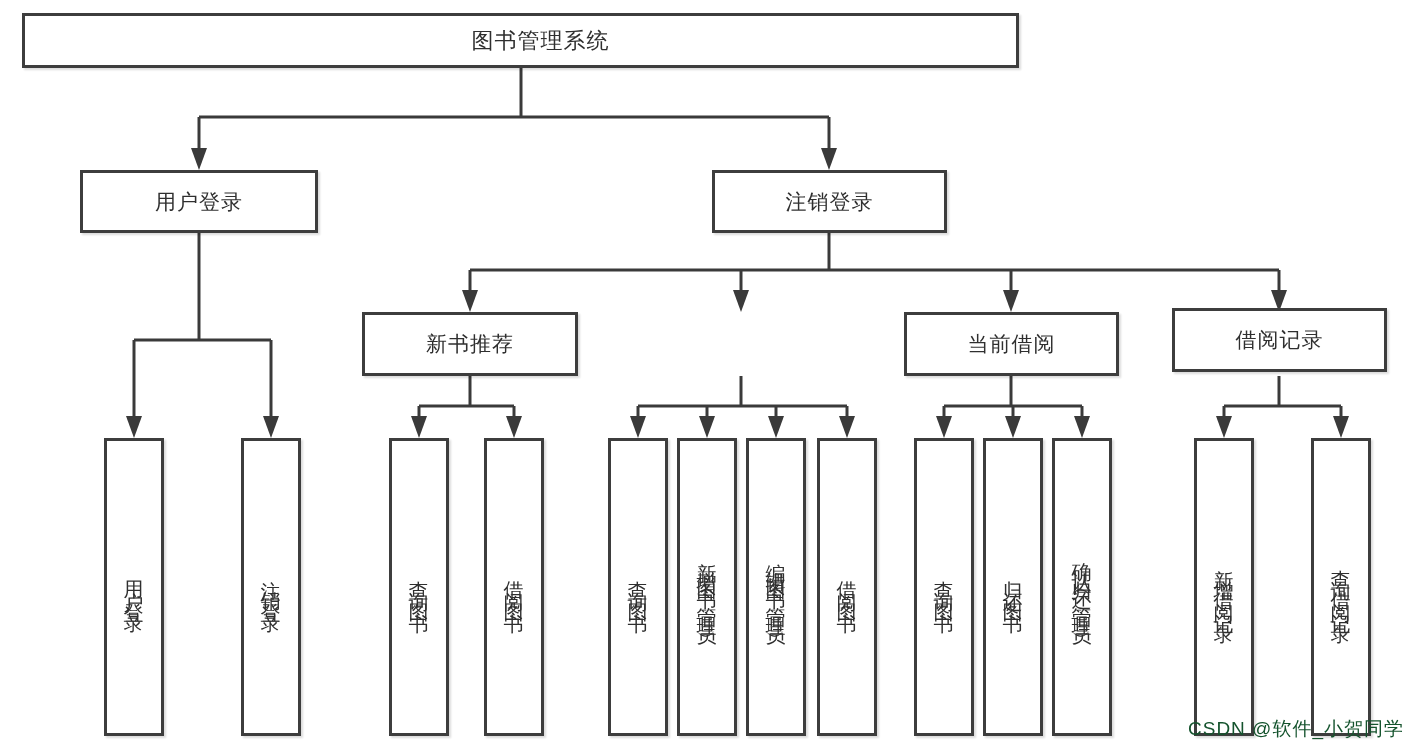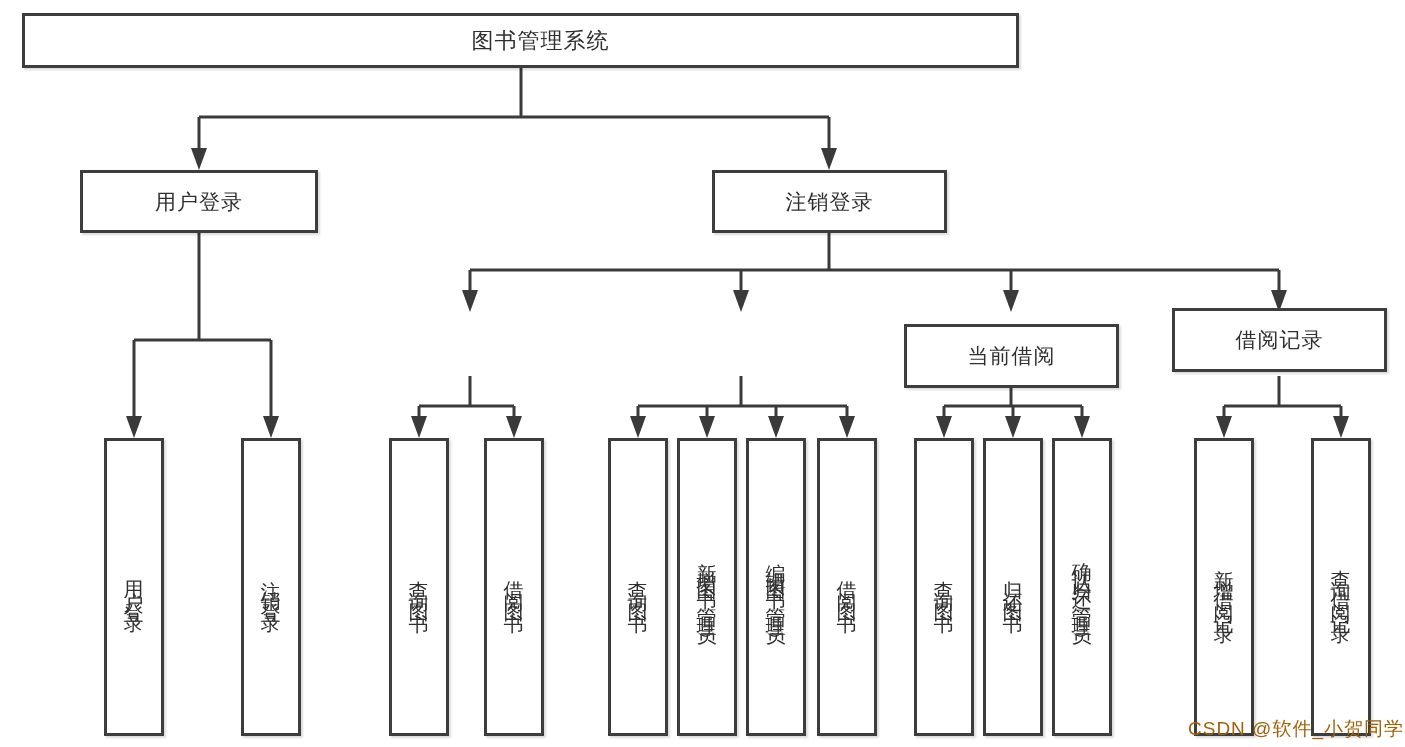--- a/index.html
+++ b/index.html
@@ -30,21 +30,21 @@
     letter-spacing:11px;
     line-height:1;
   }
   .vbox.dense span{letter-spacing:9px;}
   
   .n-root   {left:22px;  top:13px;  width:997px; height:55px;}
   .n-login  {left:80px;  top:170px; width:238px; height:63px;}
   .n-mgmt   {left:712px; top:170px; width:235px; height:63px;}
   .n-rec    {left:362px; top:312px; width:216px; height:64px;}
   .n-borrow {left:634px; top:312px; width:215px; height:64px;}
-  .n-cur    {left:904px; top:312px; width:215px; height:64px;margin-top:12px;}
+  .n-cur    {left:904px; top:312px; width:215px; height:64px;}
   .n-record {left:1172px;top:308px; width:215px; height:64px;}
   .leaf{top:438px;width:60px;height:298px;}
   .l-login1 {left:104px;}
   .l-login2 {left:241px;}
   .l-rec1   {left:389px;}
   .l-rec2   {left:484px;}
   .l-bor1   {left:608px;}
   .l-bor2   {left:677px;}
   .l-bor3   {left:746px;}
   .l-bor4   {left:817px;}
@@ -53,21 +53,21 @@
   .l-cur3   {left:1052px;}
   .l-recd1  {left:1194px;}
   .l-recd2  {left:1311px;}
   #wires{position:absolute;left:0;top:0;pointer-events:none;}
   #wires path{stroke:#3a3a3a;stroke-width:3;fill:none;}
   #wires polygon{fill:#3a3a3a;stroke:none;}
   .watermark{
     position:absolute;
     left:1188px;top:716px;
     font-size:19px;
-    color:#a16207;
+    color:#14532d;
     letter-spacing:1px;
     z-index:10;
     white-space:nowrap;
   }
 </style>
 </head>
 <body>
 
 <div id="stage">
 
@@ -144,20 +144,23 @@
     <span>图书管理系统</span>
   </div>
 
   <div class="box hbox n-login">
     <span>用户登录</span>
   </div>
   <div class="box hbox n-mgmt">
     <span>注销登录</span>
   </div>
 
+  <div class="box hbox n-rec">
+    <span>新书推荐</span>
+  </div>
   <div class="box hbox n-cur">
     <span>当前借阅</span>
   </div>
   <div class="box hbox n-record">
     <span>借阅记录</span>
   </div>
 
   <div class="box vbox leaf l-login1">
     <span>用户登录</span>
   </div>

